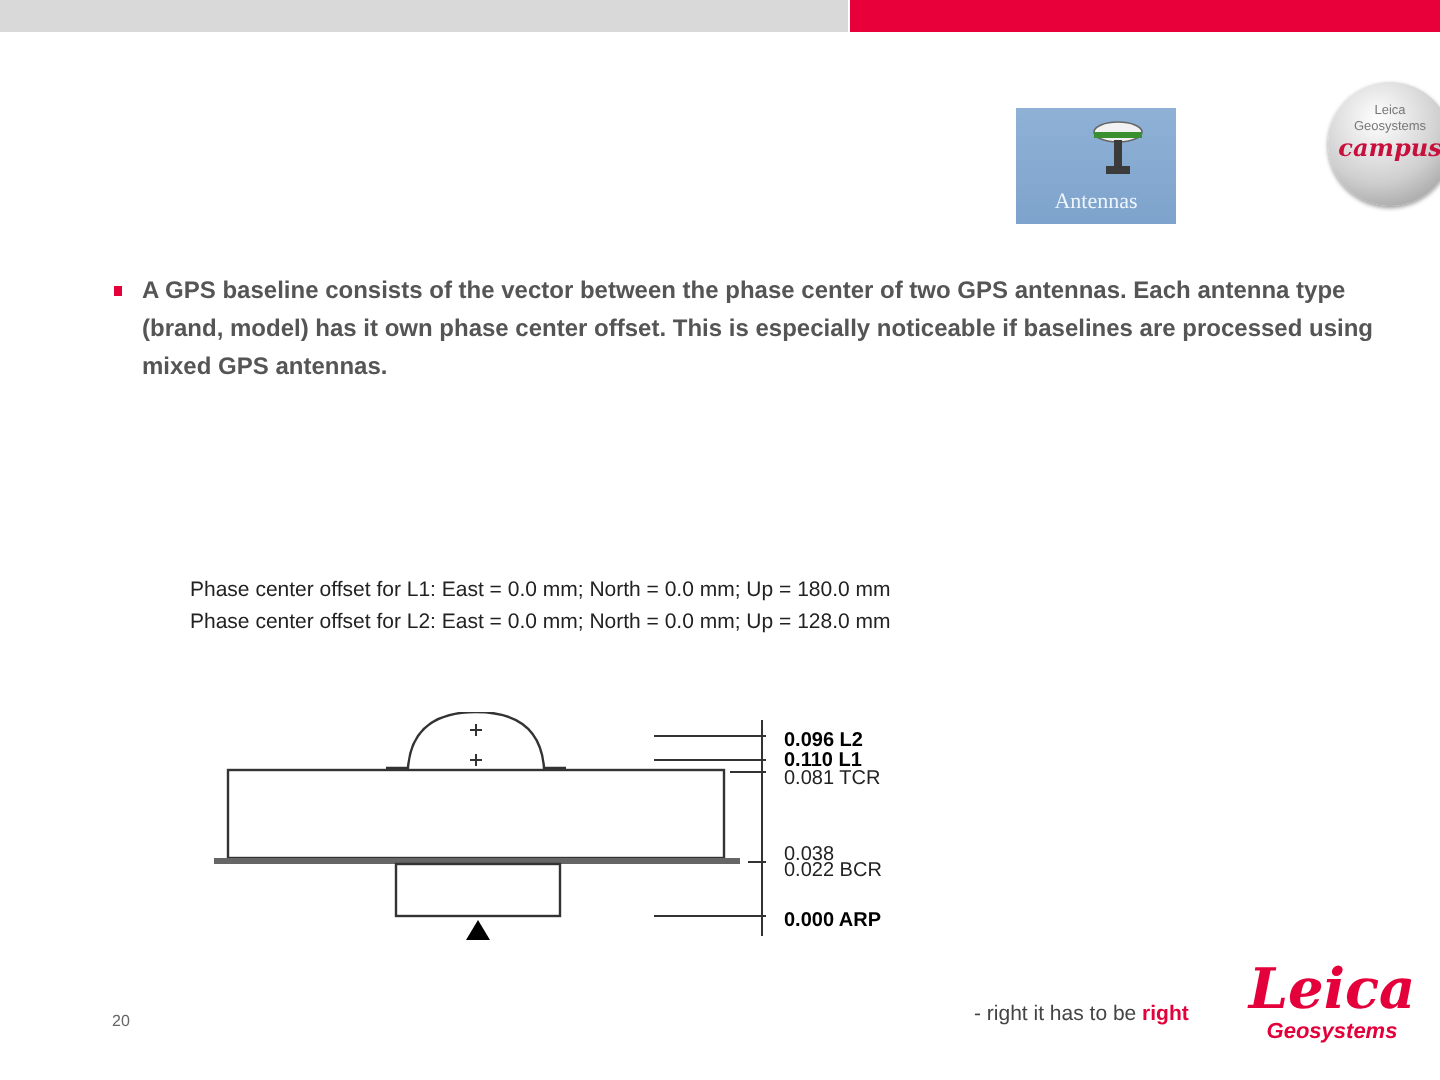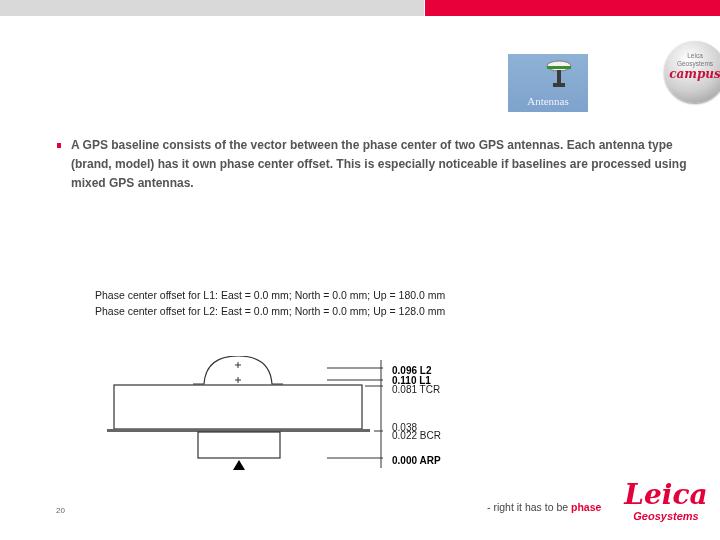--- a/index.html
+++ b/index.html
@@ -113,18 +113,18 @@
   <div class="dia-label bold" style="left:292px; top:10px;">0.096 L2</div>
   <div class="dia-label bold" style="left:292px; top:20px;">0.110 L1</div>
   <div class="dia-label" style="left:292px; top:29px;">0.081  TCR</div>
   <div class="dia-label" style="left:292px; top:67px;">0.038</div>
   <div class="dia-label" style="left:292px; top:75px;">0.022  BCR</div>
   <div class="dia-label bold" style="left:292px; top:84px;margin-top:16px;">0.000  ARP</div>
 </div>
 
 <div class="page-num">20</div>
 
-<div class="tagline"><span>- right it has to be </span><span class="right">phase</span></div>
+<div class="tagline"><span>- right it has to be </span><span class="right">right</span></div>
 
 <div class="leica-logo">
   <div class="leica-word">Leica</div>
   <div class="geo-word">Geosystems</div>
 </div>
 
 </body></html>

